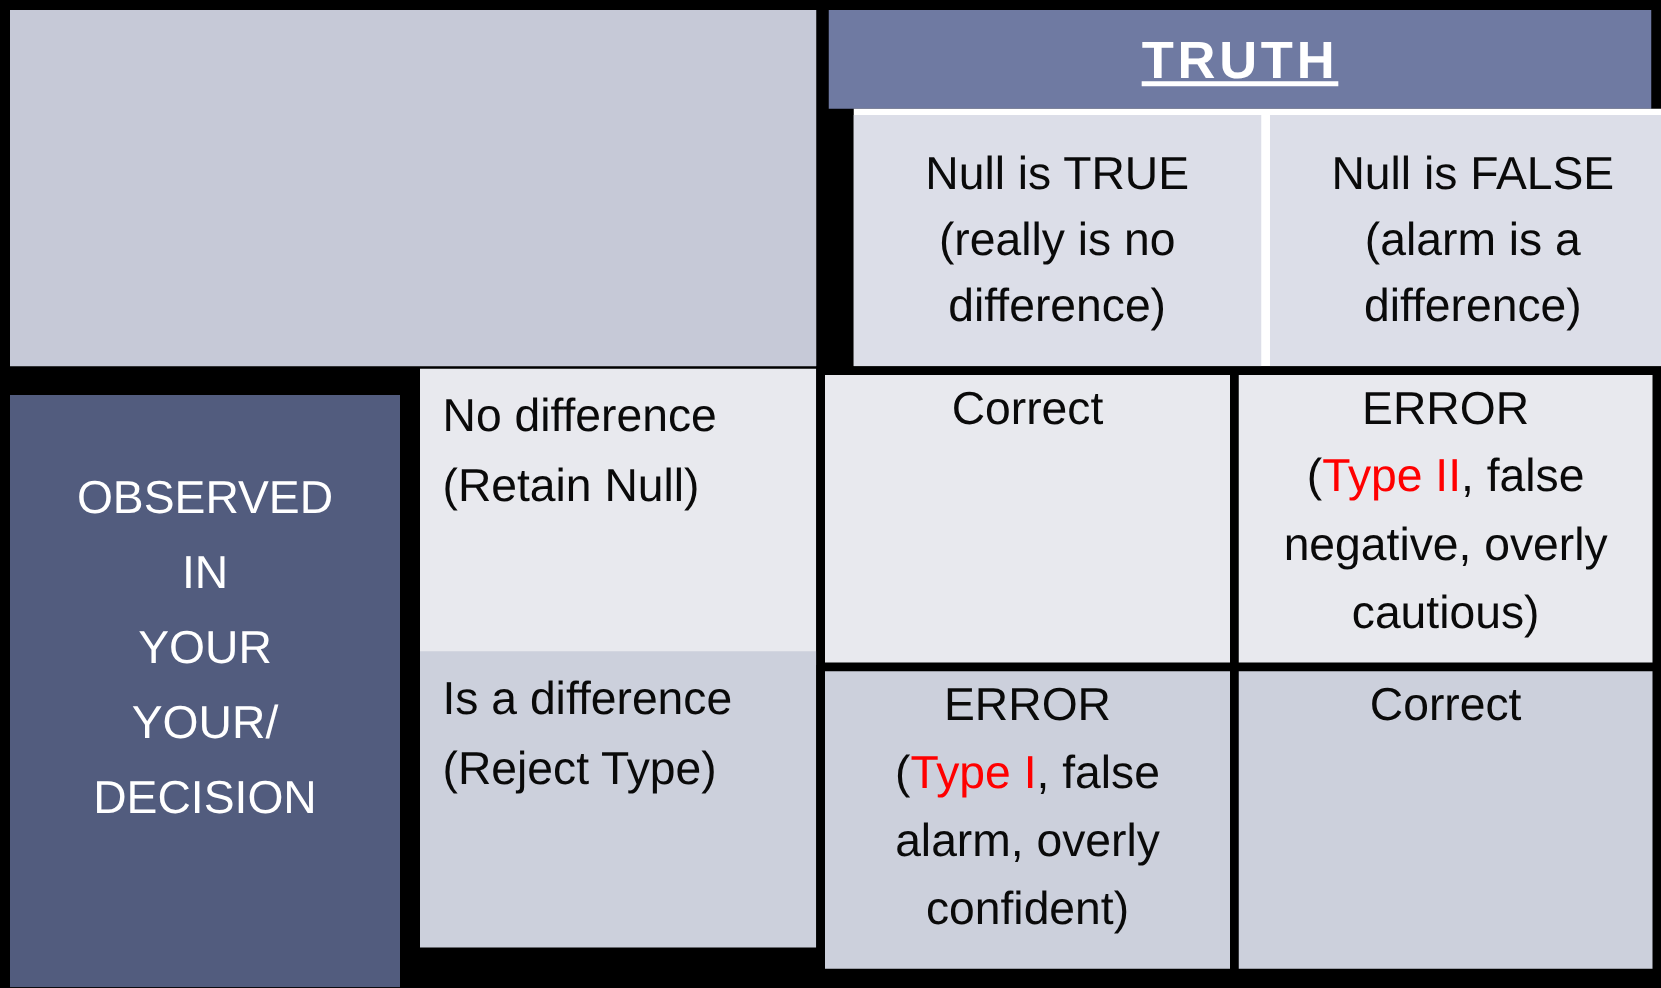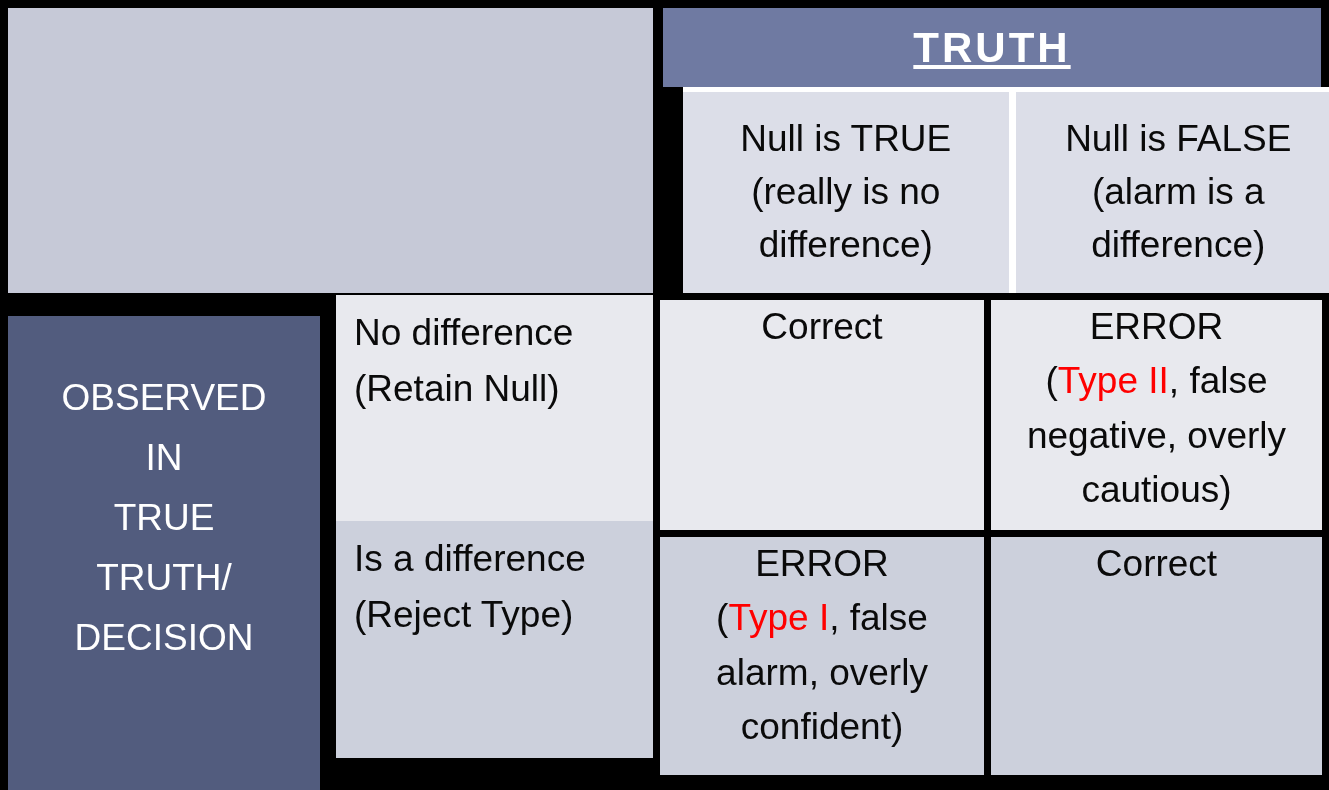--- a/index.html
+++ b/index.html
@@ -88,22 +88,22 @@
     <div class="colhead">
       <div>Null is FALSE</div>
       <div>(alarm is a</div>
       <div>difference)</div>
     </div>
   </div>
 
   <div class="observed">
     <div>OBSERVED</div>
     <div>IN</div>
-    <div>TRUE</div>
-    <div>TRUTH/</div>
+    <div>YOUR</div>
+    <div>YOUR/</div>
     <div>DECISION</div>
   </div>
 
   <div class="rowhead rowhead-1">
     <div>No difference</div>
     <div>(Retain Null)</div>
   </div>
 
   <div class="rowhead rowhead-2">
     <div>Is a difference</div>

